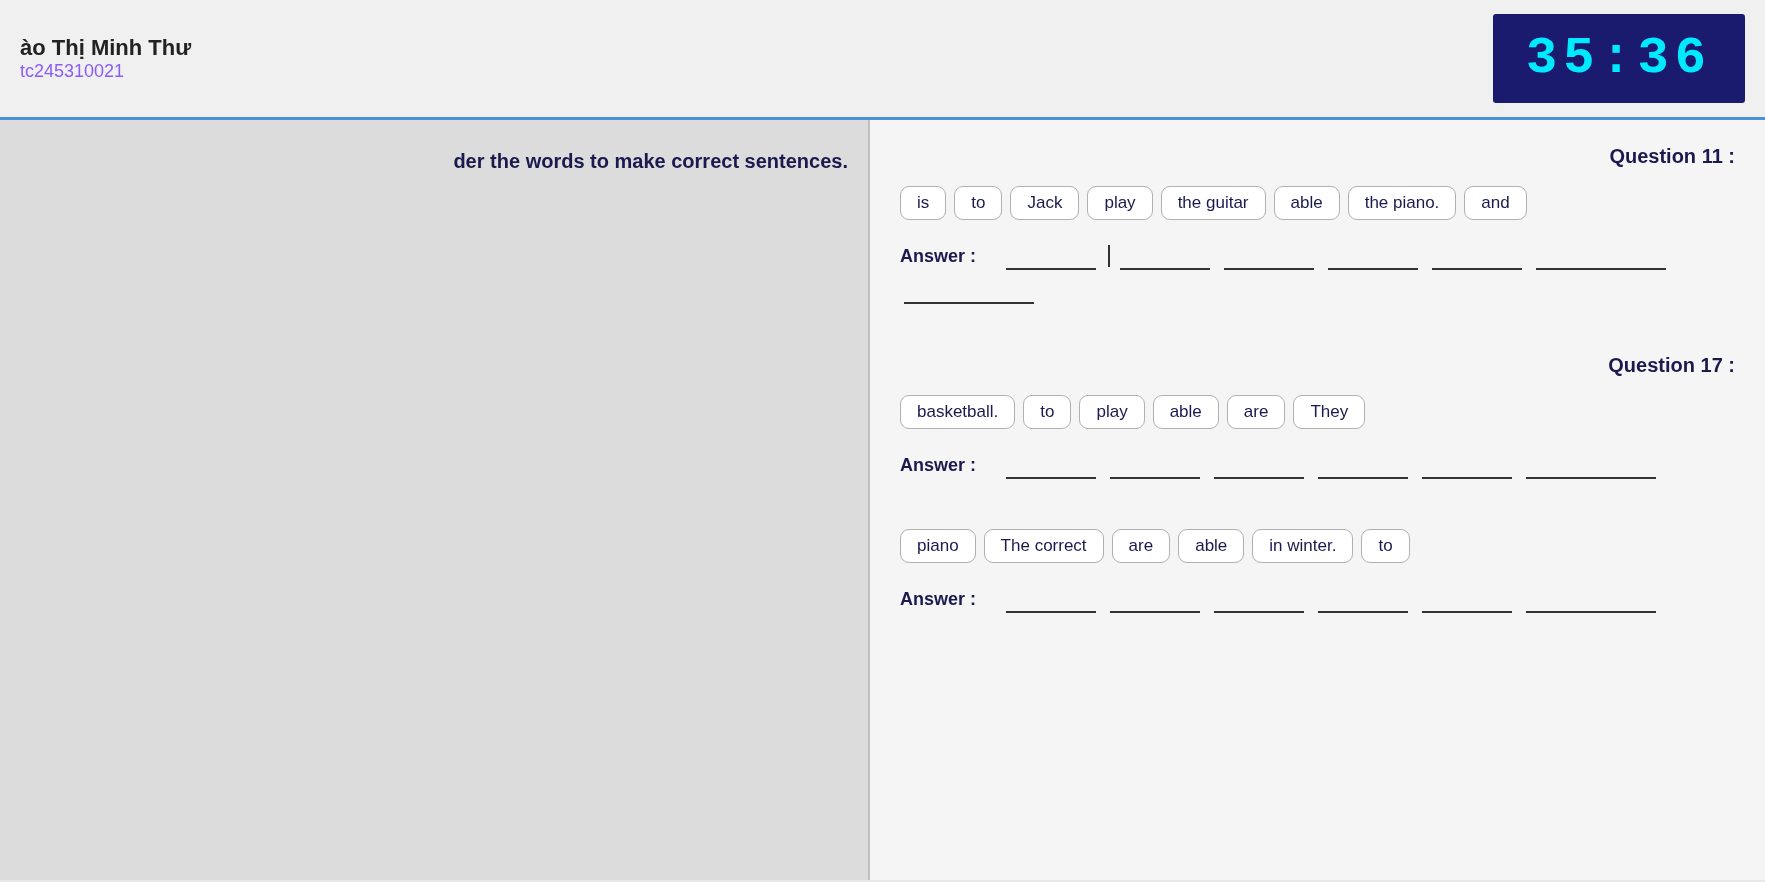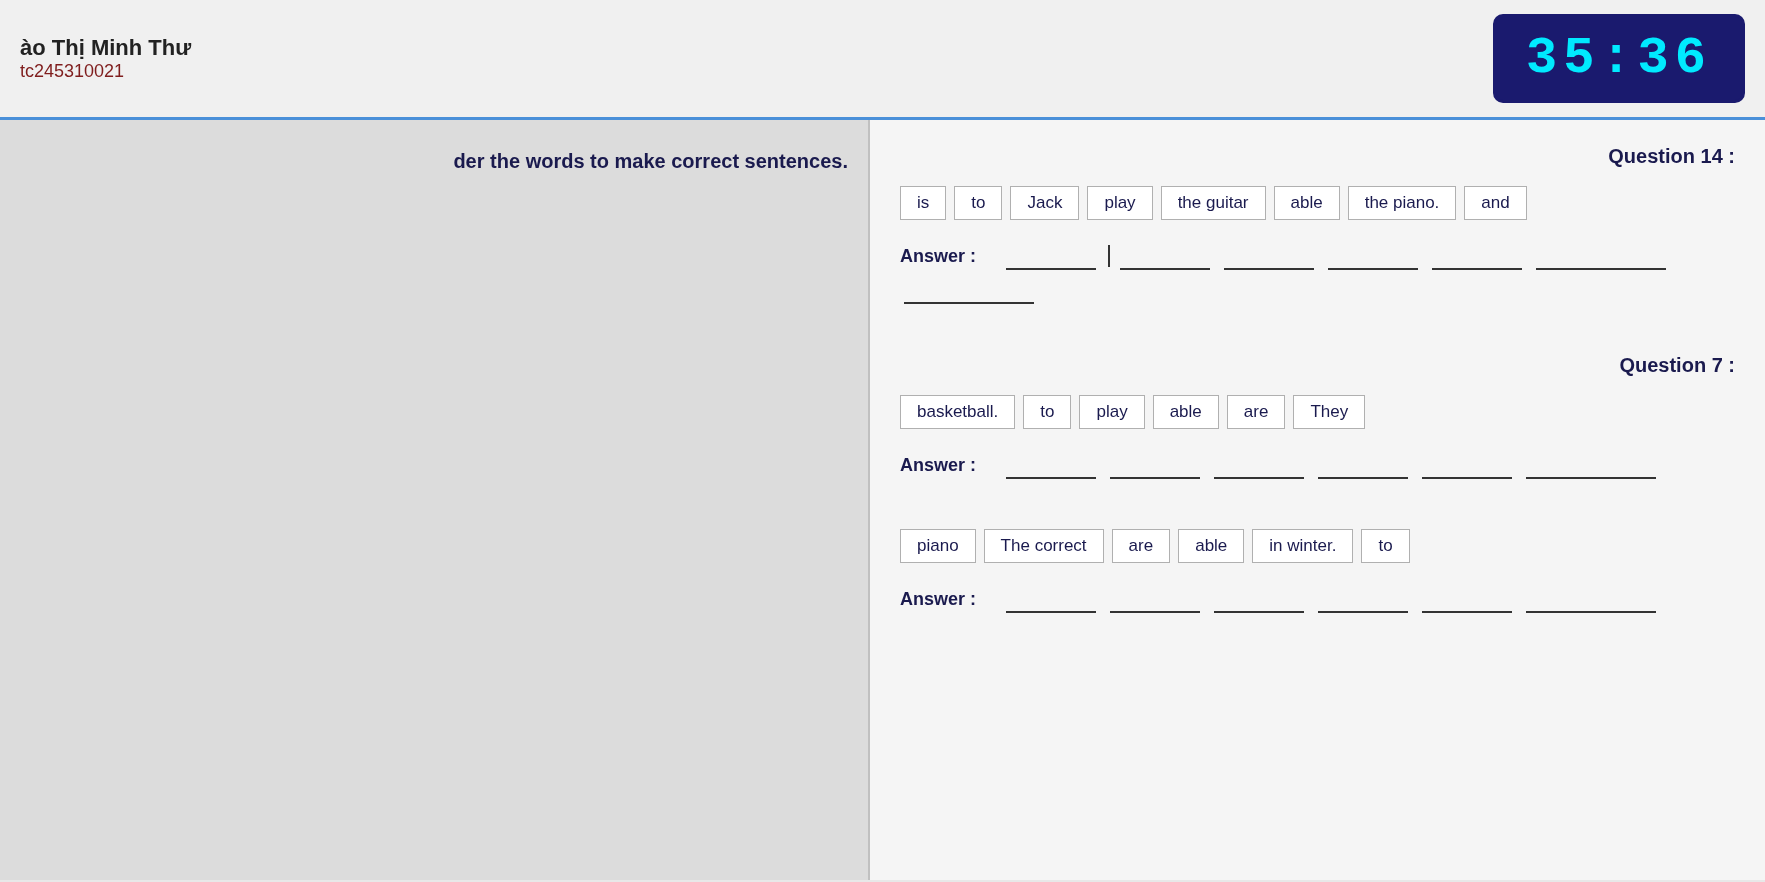--- a/index.html
+++ b/index.html
@@ -32,31 +32,31 @@
     }
 
     .user-name {
       font-size: 22px;
       font-weight: bold;
       color: #222;
     }
 
     .user-id {
       font-size: 18px;
-      color: #7f1d1d;
+      color: #8b5cf6;
     }
 
     .timer-display {
       background-color: #1a1a6e;
       color: #00eaff;
       font-family: 'Courier New', monospace;
       font-size: 52px;
       font-weight: bold;
       padding: 12px 30px;
-      border-radius: 10px;
+      border-radius: 3px;
       letter-spacing: 6px;
       border: 3px solid #1a1a6e;
     }
 
     .main-content {
       display: flex;
       width: 100%;
       min-height: 760px;
       text-align: right;
     }
@@ -94,21 +94,21 @@
     .word-chips {
       display: flex;
       flex-wrap: wrap;
       gap: 8px;
       margin-bottom: 22px;
     }
 
     .word-chip {
       background-color: #ffffff;
       border: 1px solid #b0b0b0;
-      border-radius: 0;
+      border-radius: 9px;
       padding: 6px 16px;
       font-size: 17px;
       color: #1a1a4e;
       cursor: pointer;
     }
 
     .answer-row {
       display: flex;
       align-items: center;
       gap: 6px;
@@ -156,21 +156,21 @@
 </div>
 
 <div class="main-content">
   <div class="left-panel">
     <span class="instruction-text">der the words to make correct sentences.</span>
   </div>
 
   <div class="right-panel">
 
     <div class="question-block">
-      <div class="question-title">Question 14 :</div>
+      <div class="question-title">Question 11 :</div>
       <div class="word-chips">
       <span class="word-chip">is</span>
           <span class="word-chip">to</span>
           <span class="word-chip">Jack</span>
           <span class="word-chip">play</span>
           <span class="word-chip">the guitar</span>
           <span class="word-chip">able</span>
           <span class="word-chip">the piano.</span>
           <span class="word-chip">and</span>
         </div>
@@ -181,21 +181,21 @@
         <span class="answer-blank"></span>
         <span class="answer-blank"></span>
         <span class="answer-blank"></span>
         <span class="answer-blank"></span>
         <span class="answer-blank answer-blank-wide"></span>
         <span class="answer-blank answer-blank-wide"></span>
       </div>
     </div>
 
     <div class="question-block">
-      <div class="question-title">Question 7 :</div>
+      <div class="question-title">Question 17 :</div>
       <div class="word-chips">
       <span class="word-chip">basketball.</span>
           <span class="word-chip">to</span>
           <span class="word-chip">play</span>
           <span class="word-chip">able</span>
           <span class="word-chip">are</span>
           <span class="word-chip">They</span>
         </div>
       <div class="answer-row">
         <span class="answer-label">Answer :</span>

